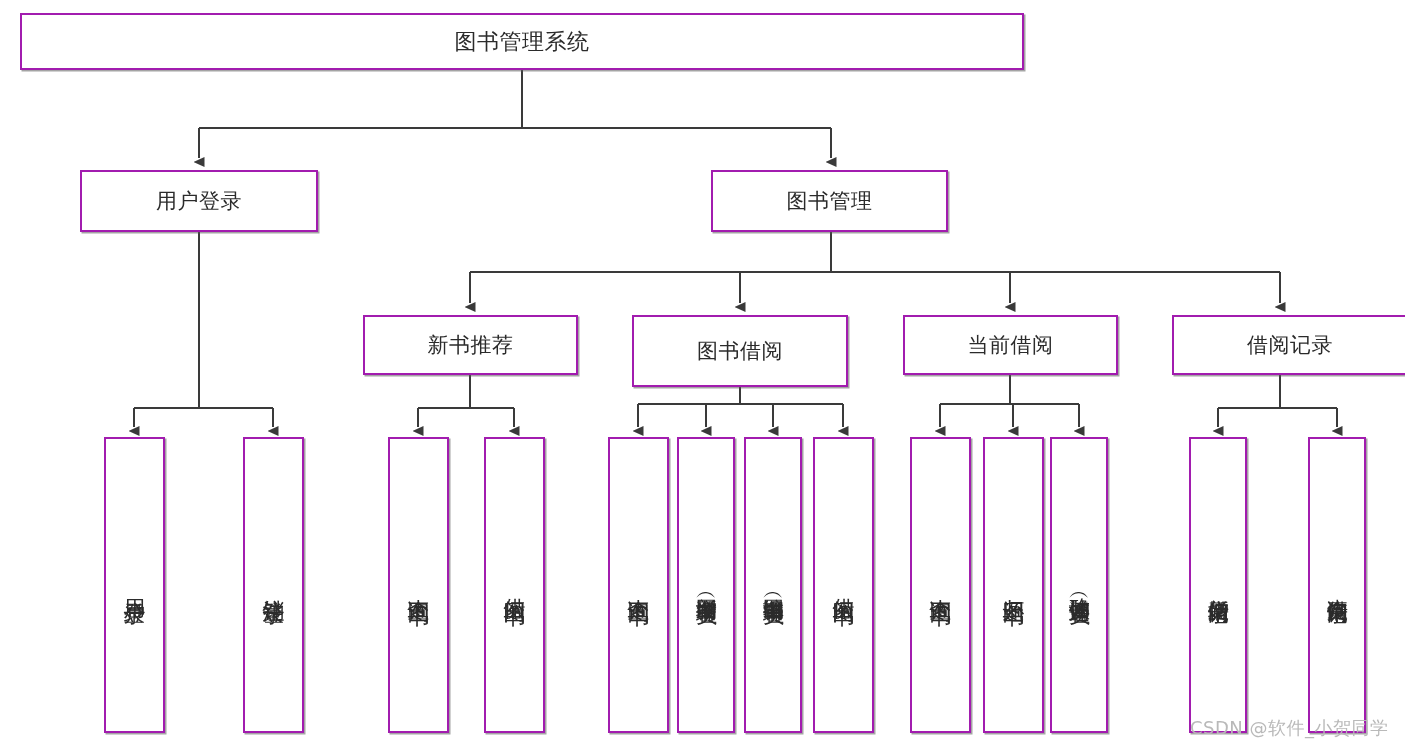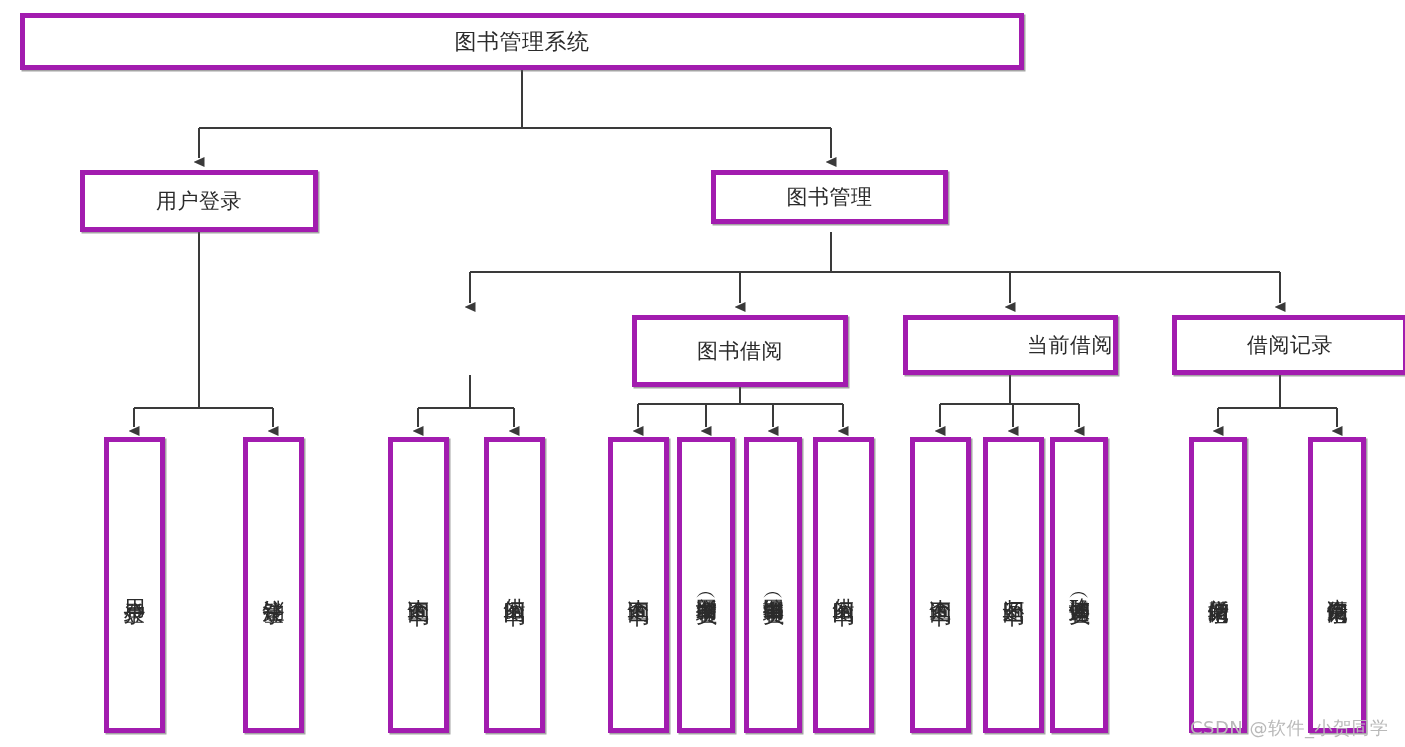--- a/index.html
+++ b/index.html
@@ -23,21 +23,21 @@
     left: 0;
     top: 0;
     width: 1405px;
     height: 747px;
     pointer-events: none;
   }
   .node {
     position: absolute;
     box-sizing: border-box;
     background: #ffffff;
-    border: 5px solid #a21caf;
+    border: 2px solid #a21caf;
     box-shadow: 1.5px 1.5px 0 rgba(90,90,90,0.55);
     display: flex;
     align-items: center;
     justify-content: center;
     color: #2b2b2b;
     line-height: 1.18;
     text-align: center;
   }
   .node-label {
     display: block;
@@ -133,28 +133,31 @@
     </g>
   </svg>
 
   <div class="node horiz root" style="left:20px; top:13px; width:1004px; height:57px;">
     <span class="node-label">图书管理系统</span>
   </div>
 
   <div class="node horiz" style="left:80px; top:170px; width:238px; height:62px;">
     <span class="node-label">用户登录</span>
   </div>
-  <div class="node horiz" style="left:711px; top:170px; width:237px; height:54px;">
+  <div class="node horiz" style="left:711px; top:170px; width:237px; height:62px;">
     <span class="node-label">图书管理</span>
   </div>
 
+  <div class="node horiz" style="left:363px; top:315px; width:215px; height:60px;">
+    <span class="node-label">新书推荐</span>
+  </div>
   <div class="node horiz" style="left:632px; top:315px; width:216px; height:72px;">
     <span class="node-label">图书借阅</span>
   </div>
-  <div class="node horiz" style="left:903px; top:315px; width:215px; height:60px;justify-content:flex-end;">
+  <div class="node horiz" style="left:903px; top:315px; width:215px; height:60px;">
     <span class="node-label">当前借阅</span>
   </div>
   <div class="node horiz" style="left:1172px; top:315px; width:236px; height:60px;">
     <span class="node-label">借阅记录</span>
   </div>
 
   <div class="node vert" style="left:104px; top:437px; width:61px; height:296px;">
     <span class="node-label">用户登录</span>
   </div>
   <div class="node vert" style="left:243px; top:437px; width:61px; height:296px;">

